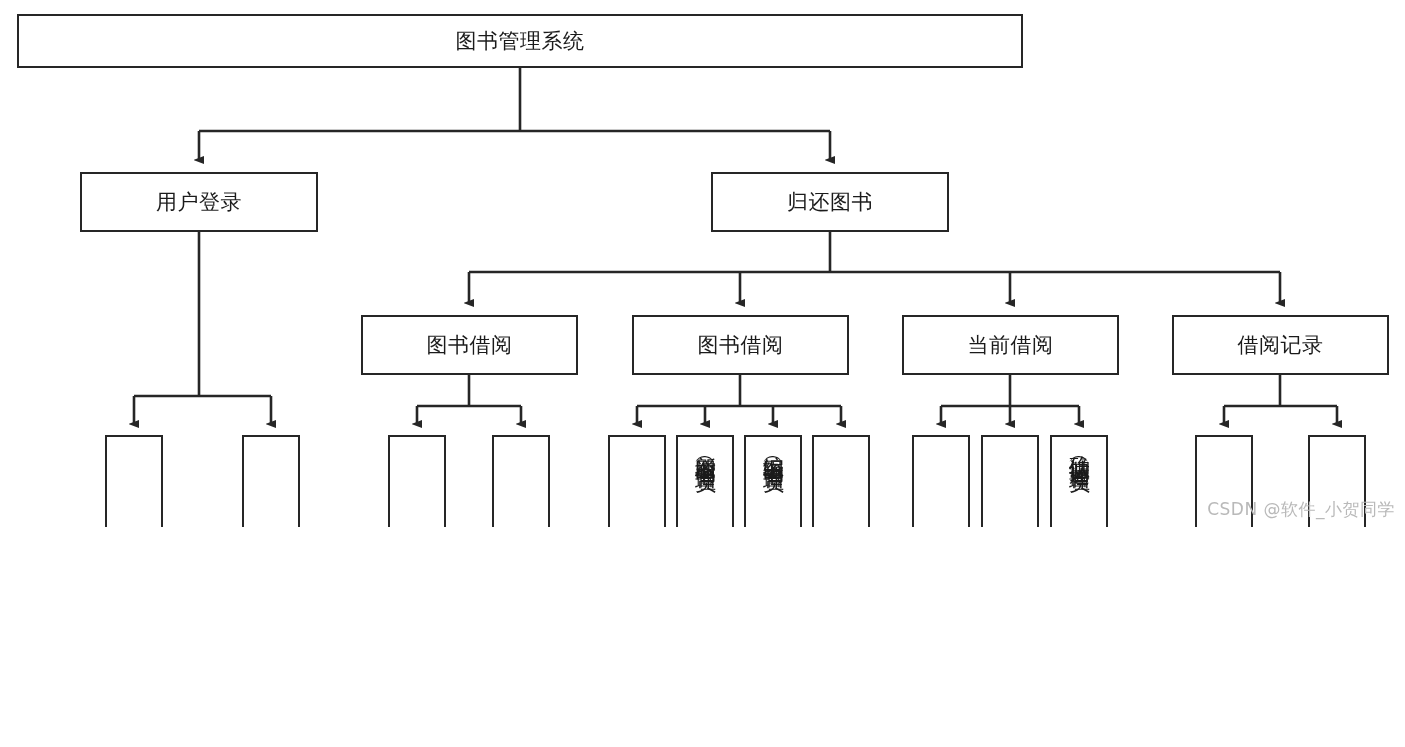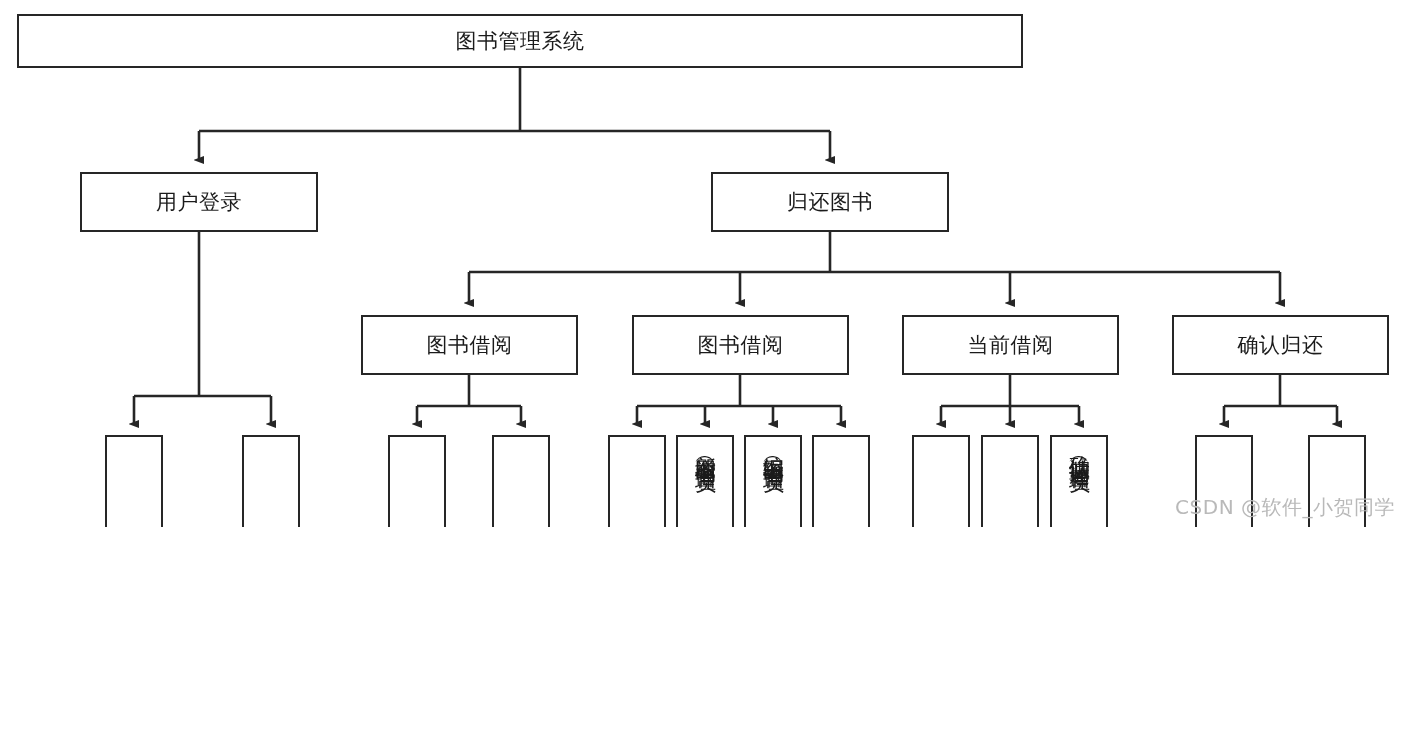--- a/index.html
+++ b/index.html
@@ -56,21 +56,21 @@
     white-space:nowrap;
     text-align:center;
     padding-top:2px;
   }
   .node.leaf.mid .lbl{ align-self:center; }
   .watermark{
     position:absolute;
     right:10px;
     bottom:6px;
     color:#b9b9b9;
-    font-size:20px;
+    font-size:17px;
     letter-spacing:0.5px;
     white-space:nowrap;
     z-index:5;
     user-select:none;
   }
 </style>
 </head>
 <body>
 
 <div id="canvas">
@@ -139,21 +139,21 @@
   <div class="node" style="left:361px; top:315px; width:217px; height:60px;">
     <span class="lbl">图书借阅</span>
   </div>
   <div class="node" style="left:902px; top:315px; width:217px; height:60px;">
     <span class="lbl">当前借阅</span>
   </div>
   <div class="node" style="left:632px; top:315px; width:217px; height:60px;">
     <span class="lbl">图书借阅</span>
   </div>
   <div class="node" style="left:1172px; top:315px; width:217px; height:60px;">
-    <span class="lbl">确认归还</span>
+    <span class="lbl">借阅记录</span>
   </div>
 
   <div class="node leaf mid" style="left:105px; top:435px; width:58px; height:299px;">
     <span class="lbl">用户登录</span>
   </div>
   <div class="node leaf mid" style="left:242px; top:435px; width:58px; height:299px;">
     <span class="lbl">注销登录</span>
   </div>
 
   <div class="node leaf mid" style="left:388px; top:435px; width:58px; height:299px;">

